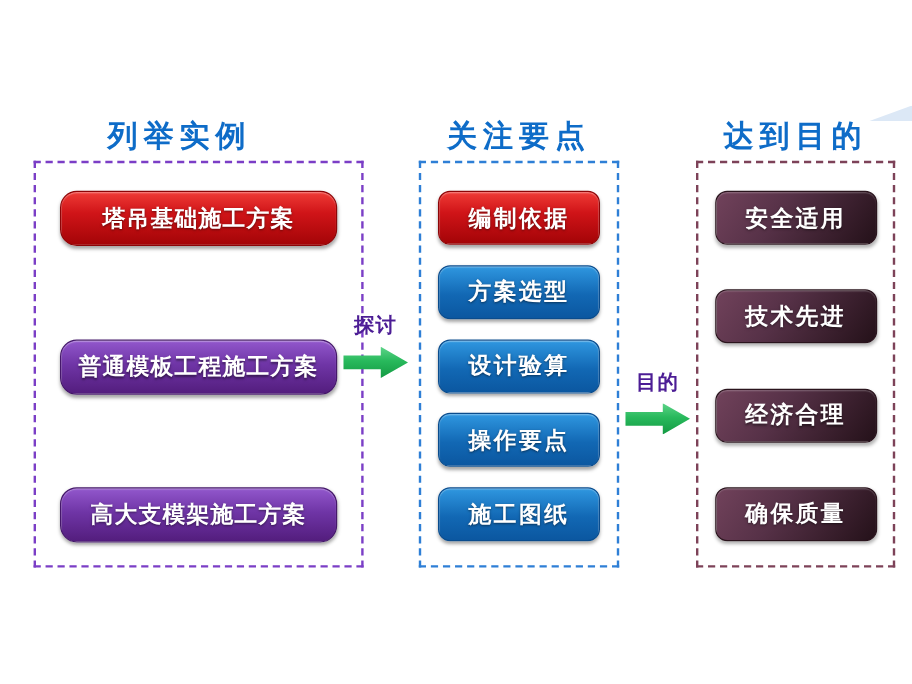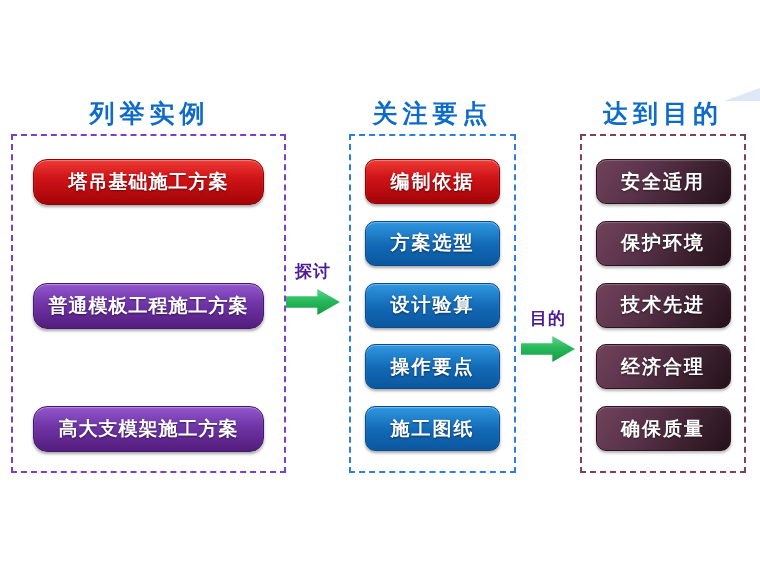--- a/index.html
+++ b/index.html
@@ -18,21 +18,21 @@
   #title-1{left:12px;width:275px;}
   #title-2{left:349px;width:167px;}
   #title-3{left:580px;width:166px;}
 
   
   .colbox{
     position:absolute;top:134px;height:339px;box-sizing:border-box;
     border:2px dashed #888;
     display:flex;flex-direction:column;align-items:center;justify-content:space-between;
   }
-  #col-1{left:11px;width:275px;border-color:#7b3ec6;padding:23px 0 19px;}
+  #col-1{left:28px;width:275px;border-color:#7b3ec6;padding:23px 0 19px;}
   #col-2{left:349px;width:167px;border-color:#2e7fd6;padding:23px 0 20px;}
   #col-3{left:580px;width:166px;border-color:#7d4258;padding:23px 0 20px;}
 
   
   .btn{
     display:flex;align-items:center;justify-content:center;
     color:#fff;font-weight:bold;box-sizing:border-box;
     text-shadow:0 1px 2px rgba(0,0,0,.5);
     white-space:nowrap;
   }
@@ -109,21 +109,20 @@
     <div class="btn narrow blue">施工图纸</div>
   </div>
 
   <div class="connector" id="conn-2">
     <div class="conn-label">目的</div>
     <div class="conn-arrow"></div>
   </div>
 
   <div class="colbox" id="col-3">
     <div class="btn narrow maroon">安全适用</div>
-    <div class="btn narrow maroon">保护环境</div>
     <div class="btn narrow maroon">技术先进</div>
     <div class="btn narrow maroon">经济合理</div>
     <div class="btn narrow maroon">确保质量</div>
   </div>
 
   <div class="corner-deco"></div>
 
 </div>
 
 </body></html>

